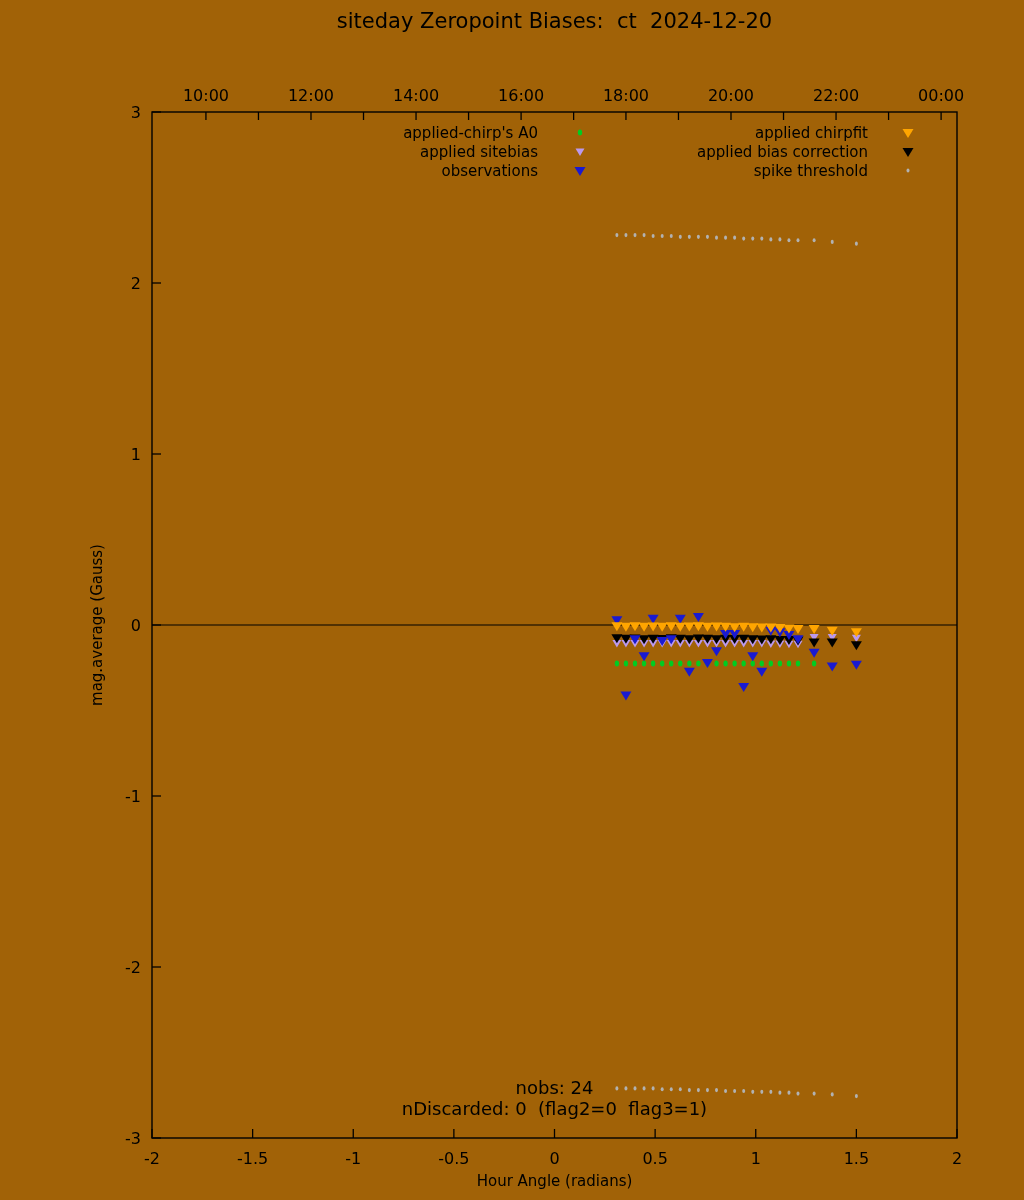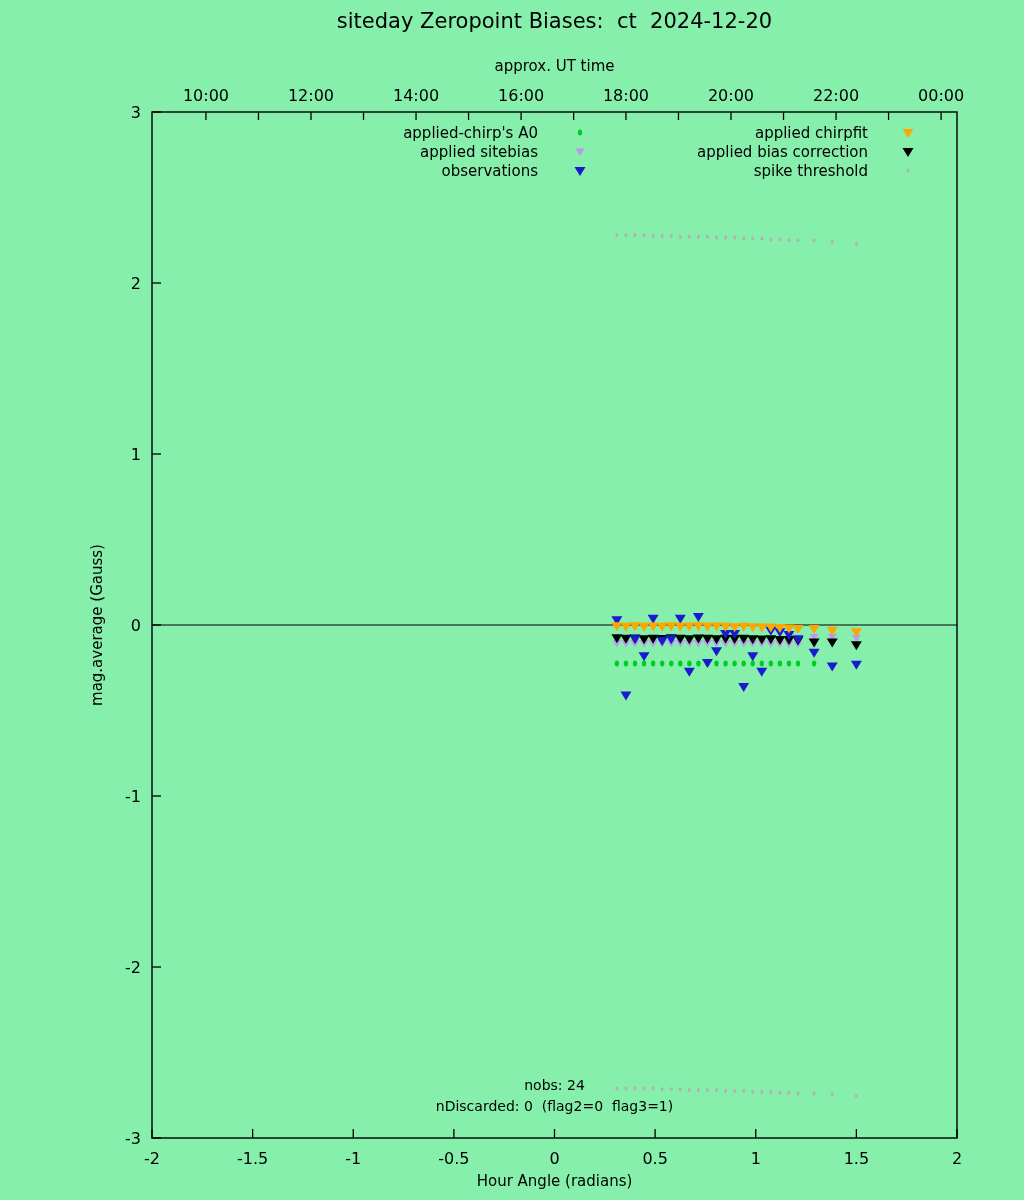--- a/index.html
+++ b/index.html
@@ -1,20 +1,20 @@
 <!DOCTYPE html>
 <html><head>
 <meta charset="utf-8">
 <style>
   html, body { margin: 0; padding: 0; background: #ffffff; }
   #stage {
     position: relative;
     width: 1024px;
     height: 1200px;
-    background: #86efac;
+    background: #a16207;
     font-family: "DejaVu Sans", "Liberation Sans", sans-serif;
     color: #000000;
     overflow: hidden;
   }
   .abs { position: absolute; }
   .title {
     left: 152px; top: 9px; width: 805px;
     text-align: center; font-size: 21px; white-space: pre;
   }
   .top-axis-label {
@@ -25,36 +25,35 @@
     left: 152px; top: 1172px; width: 805px;
     text-align: center; font-size: 15px;
   }
   .ylabel {
     left: 97px; top: 625px;
     transform: translate(-50%, -50%) rotate(-90deg);
     white-space: nowrap; font-size: 15px;
   }
   .nobs-line {
     left: 152px; width: 805px;
-    text-align: center; font-size: 14px; white-space: pre;
+    text-align: center; font-size: 18px; white-space: pre;
   }
   .nobs-line.l1 { top: 1077px; }
   .nobs-line.l2 { top: 1098px; }
   svg#plot-svg { position: absolute; left: 0; top: 0; }
   svg text {
     font-family: "DejaVu Sans", "Liberation Sans", sans-serif;
     fill: #000000;
   }
 </style>
 </head>
 <body>
 
 <div id="stage">
   <div class="abs title">siteday Zeropoint Biases:  ct  2024-12-20</div>
-  <div class="abs top-axis-label">approx. UT time</div>
   <div class="abs ylabel">mag.average (Gauss)</div>
   <div class="abs xlabel">Hour Angle (radians)</div>
   <div class="abs nobs-line l1">nobs: 24</div>
   <div class="abs nobs-line l2">nDiscarded: 0  (flag2=0  flag3=1)</div>
   <svg id="plot-svg" width="1024" height="1200" viewBox="0 0 1024 1200">
       <line x1="152" y1="625" x2="957" y2="625" stroke="#000000" stroke-width="1.2"></line>
       <rect x="152" y="112" width="805" height="1026" fill="none" stroke="#000000" stroke-width="1.4"></rect>
       <line x1="152" y1="1138" x2="152" y2="1129" stroke="#000000" stroke-width="1.3"></line>
       <text x="152" y="1164" text-anchor="middle" font-size="16">-2</text>
       <line x1="252.625" y1="1138" x2="252.625" y2="1129" stroke="#000000" stroke-width="1.3"></line>

